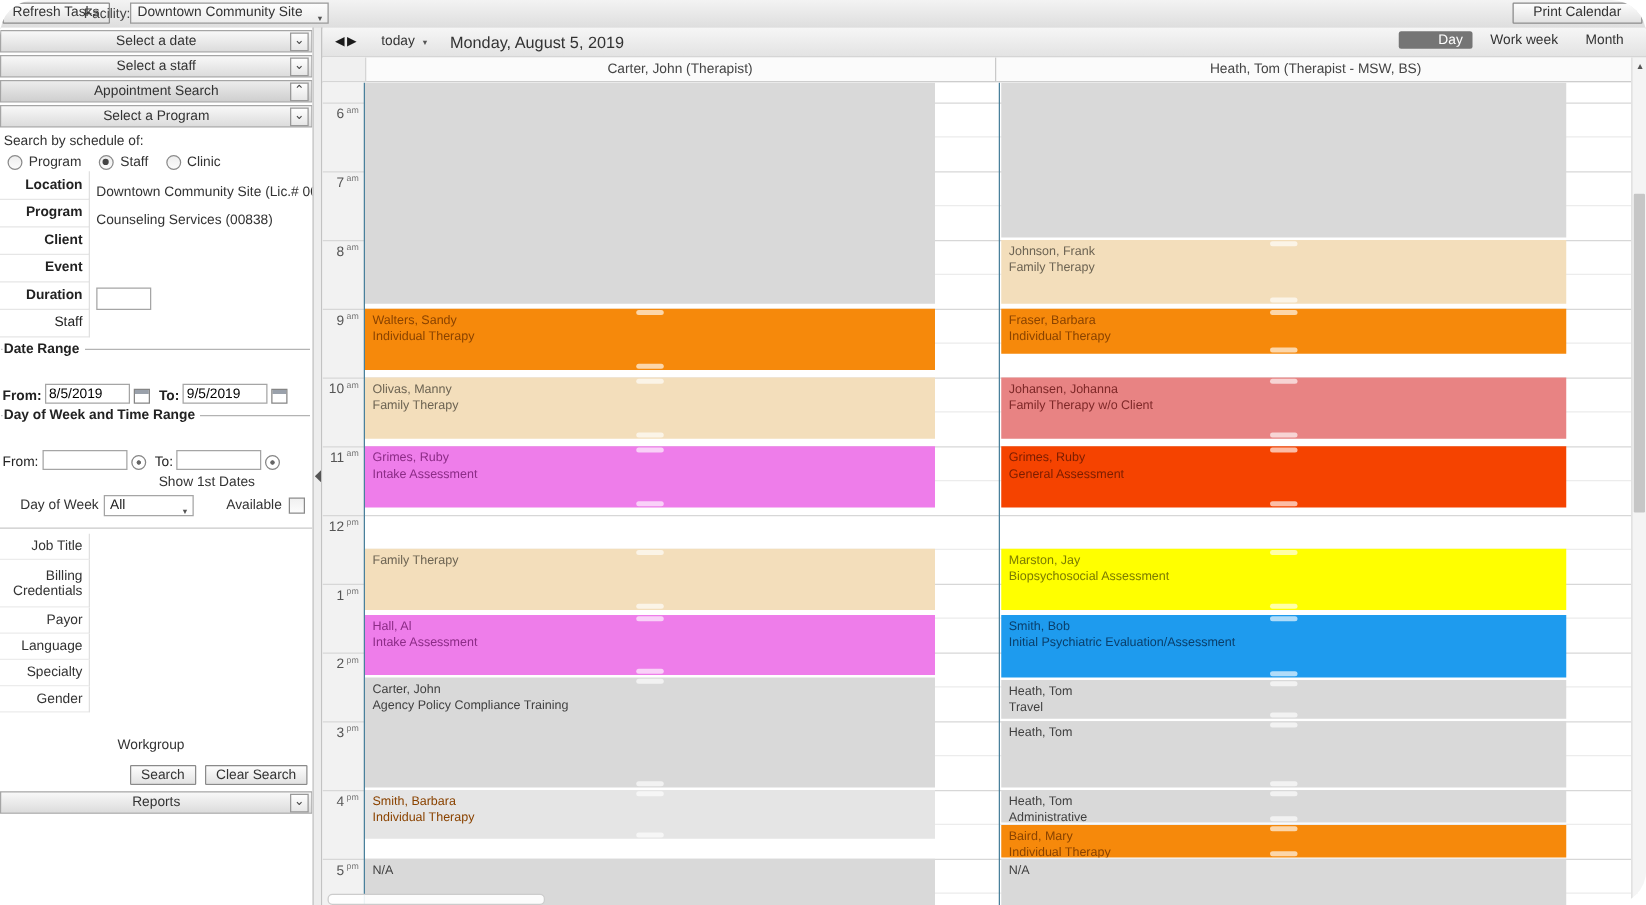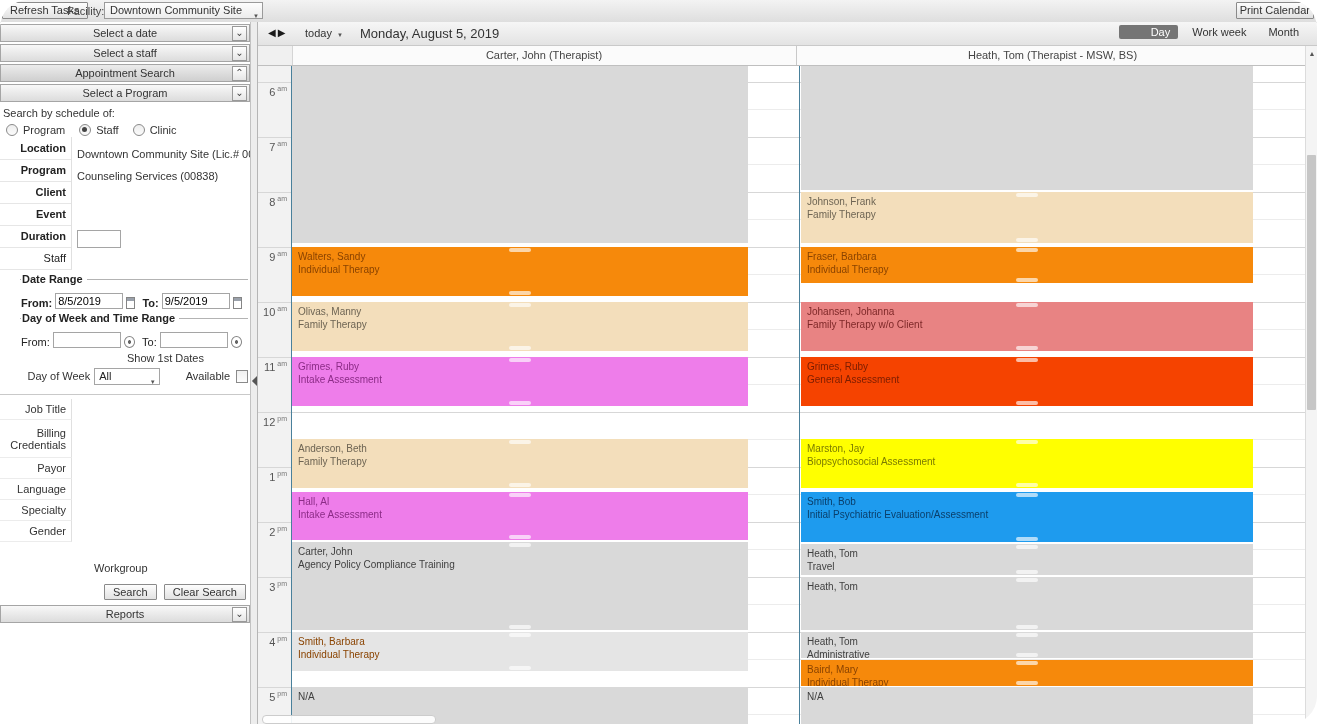--- a/index.html
+++ b/index.html
@@ -9,21 +9,21 @@
   
   .topbar{position:absolute;left:0;top:0;width:1317px;height:22px;
     background:linear-gradient(#f3f3f3,#dedede);border-bottom:1px solid #bdbdbd;}
   .btn{display:inline-block;border:1px solid #8a8a8a;background:linear-gradient(#fdfdfd,#e2e2e2);
     padding:1px 7px;font-size:11px;color:#333;border-radius:1px;}
   .refresh-btn{position:absolute;left:2px;top:2px;height:15px;line-height:15px;padding:0 7px;}
   .facility-label{position:absolute;left:67px;top:5px;color:#444;}
   .facility-combo{position:absolute;left:104px;top:2px;width:138px;height:15px;line-height:15px;
     border:1px solid #9a9a9a;background:linear-gradient(#fdfdfd,#ececec);padding:0 14px 0 5px;color:#333;}
   .facility-combo .caret{position:absolute;right:3px;top:4px;}
-  .print-btn{position:absolute;right:3px;top:2px;height:15px;line-height:15px;padding:0 3px;}
+  .print-btn{position:absolute;right:3px;top:2px;height:15px;line-height:15px;padding:0 16px;}
   .caret::before{content:"▼";font-size:6px;color:#555;}
 
   
   .sidebar{position:absolute;left:0;top:22px;width:250px;height:702px;background:#fff;overflow:hidden;}
   .sb-acc{position:relative;height:16px;margin:2px 0 0 0;border:1px solid #a5a5a5;
     background:linear-gradient(#f8f8f8,#dcdcdc);text-align:center;line-height:16px;color:#333;}
   .sb-acc.dark{background:linear-gradient(#ececec,#cfcfcf);}
   .chev-box{position:absolute;right:2px;top:1px;width:13px;height:13px;border:1px solid #999;
     background:linear-gradient(#fff,#e6e6e6);line-height:11px;text-align:center;color:#444;font-size:10px;}
   .chev-down::before{content:"⌄";}
@@ -34,21 +34,21 @@
   .radio{width:10px;height:10px;border:1px solid #8a8a8a;border-radius:50%;
     background:linear-gradient(#eee,#fbfbfb);margin-right:5px;position:relative;}
   .radio.checked::after{content:"";position:absolute;left:2px;top:2px;width:5px;height:5px;border-radius:50%;background:#444;}
   .radio-label{margin-right:14px;color:#333;}
   .f-row{display:flex;height:22px;align-items:flex-end;}
   .f-label{width:66px;min-width:66px;height:100%;display:flex;align-items:center;justify-content:flex-end;
     padding-right:5px;border-bottom:1px solid #e6e6e6;border-right:1px solid #e0e0e0;color:#222;}
   .f-label.bold{font-weight:bold;}
   .f-value{padding-left:5px;color:#333;white-space:nowrap;}
   .tiny-input{width:38px;height:14px;border:1px solid #a5a5a5;margin-left:5px;font-size:11px;font-family:inherit;}
-  .group{position:relative;border-top:1px solid #b3b3b3;margin:9px 2px 0 20px;padding-top:9px;}
+  .group{position:relative;border-top:1px solid #b3b3b3;margin:9px 2px 0 1px;padding-top:23px;}
   .group-legend{position:absolute;top:-7px;left:1px;background:#fff;padding:0 4px 0 1px;font-weight:bold;color:#222;}
   .range-row{display:flex;align-items:flex-end;height:20px;}
   .range-row .lbl{font-weight:bold;margin:0 3px 0 1px;color:#222;}
   .date-input{width:62px;height:14px;border:1px solid #a5a5a5;font-size:11px;font-family:inherit;padding:0 2px;}
   .cal-icon{display:inline-block;width:13px;height:12px;border:1px solid #858585;margin:0 6px 0 3px;
     background:linear-gradient(#9aa1ab 0 3px,#fff 3px),#fff;box-sizing:border-box;}
   .clock-icon{display:inline-block;width:12px;height:12px;border:1px solid #858585;border-radius:50%;
     margin:0 6px 0 3px;box-sizing:border-box;background:radial-gradient(circle at 50% 50%,#666 0 1.5px,#fff 2px);}
   .time-input{width:62px;height:14px;border:1px solid #a5a5a5;font-size:11px;font-family:inherit;padding:0 2px;}
   .show1st{text-align:right;margin:4px 44px 0 0;color:#333;}
@@ -322,21 +322,20 @@
       </div>
       <div class="appt has-handles" style="left: 34px; width: 456px; top: 236px; height: 49px; background: rgb(243, 222, 187); color: rgb(109, 100, 83);">
         <div class="l1">Olivas, Manny</div>
         <div class="l2">Family Therapy</div>
       </div>
       <div class="appt has-handles" style="left: 34px; width: 456px; top: 291px; height: 49px; background: rgb(238, 125, 234); color: rgb(140, 44, 135);">
         <div class="l1">Grimes, Ruby</div>
         <div class="l2">Intake Assessment</div>
       </div>
       <div class="appt has-handles" style="left: 34px; width: 456px; top: 373px; height: 49px; background: rgb(243, 222, 187); color: rgb(109, 100, 83);">
-        <div class="l1">Anderson, Beth</div>
         <div class="l2">Family Therapy</div>
       </div>
       <div class="appt has-handles" style="left: 34px; width: 456px; top: 426px; height: 48px; background: rgb(238, 125, 234); color: rgb(140, 44, 135);">
         <div class="l1">Hall, Al</div>
         <div class="l2">Intake Assessment</div>
       </div>
       <div class="appt has-handles" style="left: 34px; width: 456px; top: 476px; height: 88px; background: rgb(217, 217, 217); color: rgb(63, 63, 63);">
         <div class="l1">Carter, John</div>
         <div class="l2">Agency Policy Compliance Training</div>
       </div>

